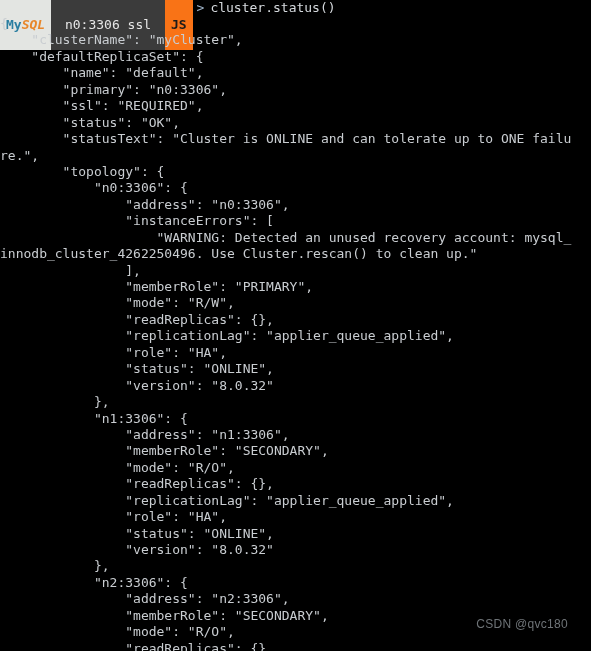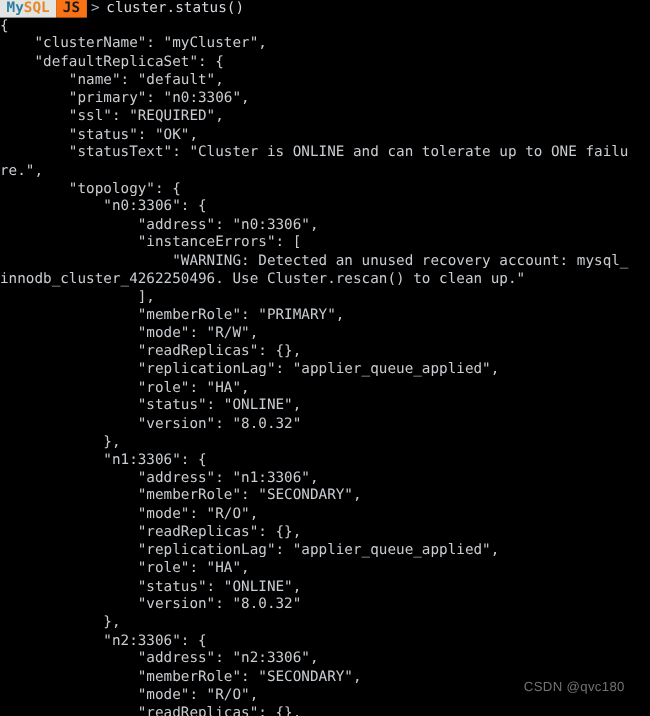--- a/index.html
+++ b/index.html
@@ -31,32 +31,32 @@
     align-items: stretch;
     height: 16px;
     font-size: 13px;
     line-height: 16px;
     white-space: pre;
   }
   .seg {
     display: inline-flex;
     align-items: center;
     height: 16px;
-    padding: 0 6px;
+    padding: 17px 6px;
     white-space: pre;
     font-family: "DejaVu Sans Mono", "Liberation Mono", monospace;
     font-size: 13px;
     letter-spacing: 0;
   }
   .seg-mysql {
     background: #e3e5e2;
     font-weight: 700;
   }
   .seg-mysql .my { color: #2b7ea1; }
-  .seg-mysql .sql { color: #e8862a; }
+  .seg-mysql .sql { color: #e8862a; font-style: italic; }
   .seg-host {
     background: #3b3b3b;
     color: #e6e6e6;
   }
   .seg-mode {
     background: #f97316;
     color: #1a1a1a;
     font-weight: 700;
   }
   .seg-caret {
@@ -104,20 +104,21 @@
     user-select: none;
   }
 </style>
 </head>
 <body>
 
 <div id="terminal">
 
   <div class="prompt-line">
     <span class="seg seg-mysql"><span class="my">My</span><span class="sql">SQL</span></span>
+    <span class="seg seg-host"> n0:3306 ssl </span>
     <span class="seg seg-mode">JS</span>
     <span class="seg-caret">&gt;</span>
     <span class="seg-cmd">cluster.status()</span>
   </div>
 
   <div id="output"><span class="ln">{</span><span class="ln">    "clusterName": "myCluster",</span><span class="ln">    "defaultReplicaSet": {</span><span class="ln">        "name": "default",</span><span class="ln">        "primary": "n0:3306",</span><span class="ln">        "ssl": "REQUIRED",</span><span class="ln">        "status": "OK",</span><span class="ln">        "statusText": "Cluster is ONLINE and can tolerate up to ONE failu</span><span class="ln">re.",</span><span class="ln">        "topology": {</span><span class="ln">            "n0:3306": {</span><span class="ln">                "address": "n0:3306",</span><span class="ln">                "instanceErrors": [</span><span class="ln">                    "WARNING: Detected an unused recovery account: mysql_</span><span class="ln">innodb_cluster_4262250496. Use Cluster.rescan() to clean up."</span><span class="ln">                ],</span><span class="ln">                "memberRole": "PRIMARY",</span><span class="ln">                "mode": "R/W",</span><span class="ln">                "readReplicas": {},</span><span class="ln">                "replicationLag": "applier_queue_applied",</span><span class="ln">                "role": "HA",</span><span class="ln">                "status": "ONLINE",</span><span class="ln">                "version": "8.0.32"</span><span class="ln">            },</span><span class="ln">            "n1:3306": {</span><span class="ln">                "address": "n1:3306",</span><span class="ln">                "memberRole": "SECONDARY",</span><span class="ln">                "mode": "R/O",</span><span class="ln">                "readReplicas": {},</span><span class="ln">                "replicationLag": "applier_queue_applied",</span><span class="ln">                "role": "HA",</span><span class="ln">                "status": "ONLINE",</span><span class="ln">                "version": "8.0.32"</span><span class="ln">            },</span><span class="ln">            "n2:3306": {</span><span class="ln">                "address": "n2:3306",</span><span class="ln">                "memberRole": "SECONDARY",</span><span class="ln">                "mode": "R/O",</span><span class="ln">                "readReplicas": {},</span></div>
 
   <div id="watermark">CSDN @qvc180</div>
 
 </div>

